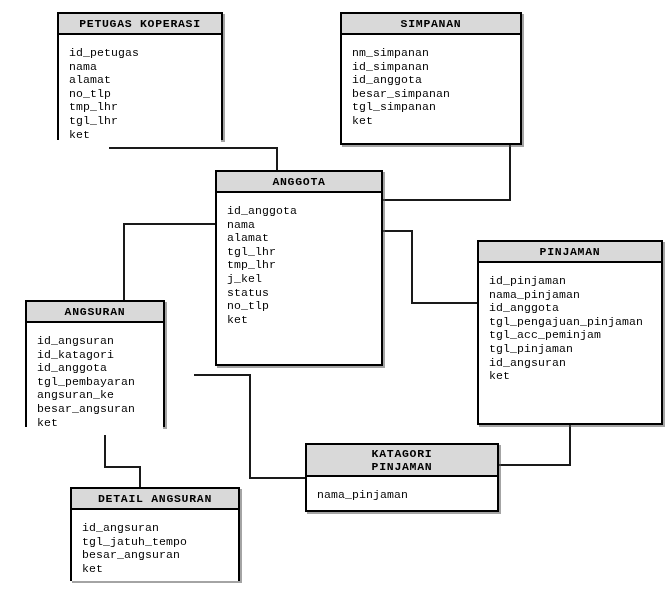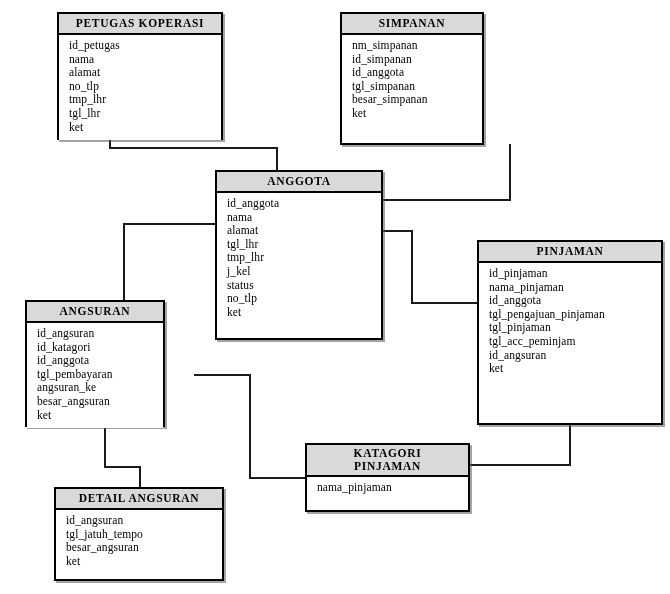--- a/index.html
+++ b/index.html
@@ -5,21 +5,21 @@
   html, body {
     margin: 0;
     padding: 0;
     background: #ffffff;
   }
   #canvas {
     position: relative;
     width: 670px;
     height: 594px;
     background: #ffffff;
-    font-family: Liberation Serif, serif;
+    font-family: Liberation Mono, monospace;
     overflow: hidden;
   }
   
   #links {
     position: absolute;
     left: 0;
     top: 0;
     width: 670px;
     height: 594px;
     z-index: 1;
@@ -51,21 +51,21 @@
     color: #000000;
     padding: 3px 2px 3px 2px;
     line-height: 13px;
     white-space: pre-line;
   }
   .entity-header.two-line {
     padding: 2px 2px 2px 2px;
   }
   .entity-body {
     box-sizing: border-box;
-    padding: 4px 0 6px 10px;
+    padding: 11px 0 6px 10px;
     background: #ffffff;
   }
   .attr {
     font-size: 11.5px;
     line-height: 13.6px;
     color: #000000;
     white-space: nowrap;
     letter-spacing: 0.1px;
   }
 </style>
@@ -90,78 +90,78 @@
         <div class="entity-body">
           <div class="attr">id_petugas</div>
           <div class="attr">nama</div>
           <div class="attr">alamat</div>
           <div class="attr">no_tlp</div>
           <div class="attr">tmp_lhr</div>
           <div class="attr">tgl_lhr</div>
           <div class="attr">ket</div>
         </div>
       </div>
-      <div class="entity" style="left: 340px; top: 12px; width: 144px; height: 133px;">
+      <div class="entity" style="left: 340px; top: 12px; width: 182px; height: 133px;">
         <div class="entity-header">SIMPANAN</div>
         <div class="entity-body">
           <div class="attr">nm_simpanan</div>
           <div class="attr">id_simpanan</div>
           <div class="attr">id_anggota</div>
+          <div class="attr">besar_simpanan</div>
           <div class="attr">tgl_simpanan</div>
-          <div class="attr">besar_simpanan</div>
           <div class="attr">ket</div>
         </div>
       </div>
-      <div class="entity" style="left: 215px; top: 170px; width: 168px; height: 170px;">
+      <div class="entity" style="left: 215px; top: 170px; width: 168px; height: 196px;">
         <div class="entity-header">ANGGOTA</div>
         <div class="entity-body">
           <div class="attr">id_anggota</div>
           <div class="attr">nama</div>
           <div class="attr">alamat</div>
           <div class="attr">tgl_lhr</div>
           <div class="attr">tmp_lhr</div>
           <div class="attr">j_kel</div>
           <div class="attr">status</div>
           <div class="attr">no_tlp</div>
           <div class="attr">ket</div>
         </div>
       </div>
       <div class="entity" style="left: 477px; top: 240px; width: 186px; height: 185px;">
         <div class="entity-header">PINJAMAN</div>
         <div class="entity-body">
           <div class="attr">id_pinjaman</div>
           <div class="attr">nama_pinjaman</div>
           <div class="attr">id_anggota</div>
           <div class="attr">tgl_pengajuan_pinjaman</div>
+          <div class="attr">tgl_acc_peminjam</div>
           <div class="attr">tgl_pinjaman</div>
-          <div class="attr">tgl_acc_peminjam</div>
           <div class="attr">id_angsuran</div>
           <div class="attr">ket</div>
         </div>
       </div>
       <div class="entity" style="left: 25px; top: 300px; width: 140px; height: 127px;">
         <div class="entity-header">ANGSURAN</div>
         <div class="entity-body">
           <div class="attr">id_angsuran</div>
           <div class="attr">id_katagori</div>
           <div class="attr">id_anggota</div>
           <div class="attr">tgl_pembayaran</div>
           <div class="attr">angsuran_ke</div>
           <div class="attr">besar_angsuran</div>
           <div class="attr">ket</div>
         </div>
       </div>
-      <div class="entity" style="left: 305px; top: 443px; width: 165px; height: 69px;">
+      <div class="entity" style="left: 305px; top: 443px; width: 194px; height: 69px;">
         <div class="entity-header two-line">KATAGORI
 PINJAMAN</div>
         <div class="entity-body">
           <div class="attr">nama_pinjaman</div>
         </div>
       </div>
-      <div class="entity" style="left: 54px; top: 487px; width: 170px; height: 94px;">
+      <div class="entity" style="left: 70px; top: 487px; width: 170px; height: 94px;">
         <div class="entity-header">DETAIL ANGSURAN</div>
         <div class="entity-body">
           <div class="attr">id_angsuran</div>
           <div class="attr">tgl_jatuh_tempo</div>
           <div class="attr">besar_angsuran</div>
           <div class="attr">ket</div>
         </div>
       </div>
     </div>
 

